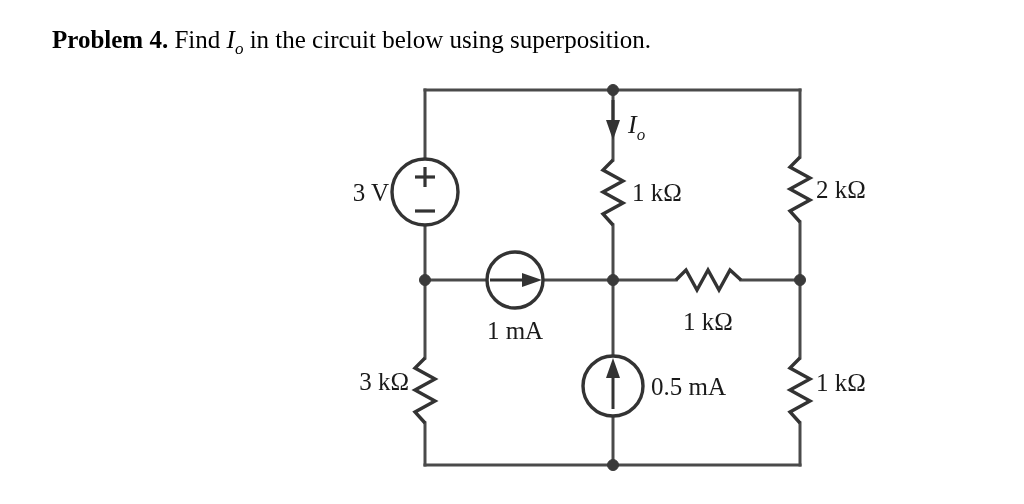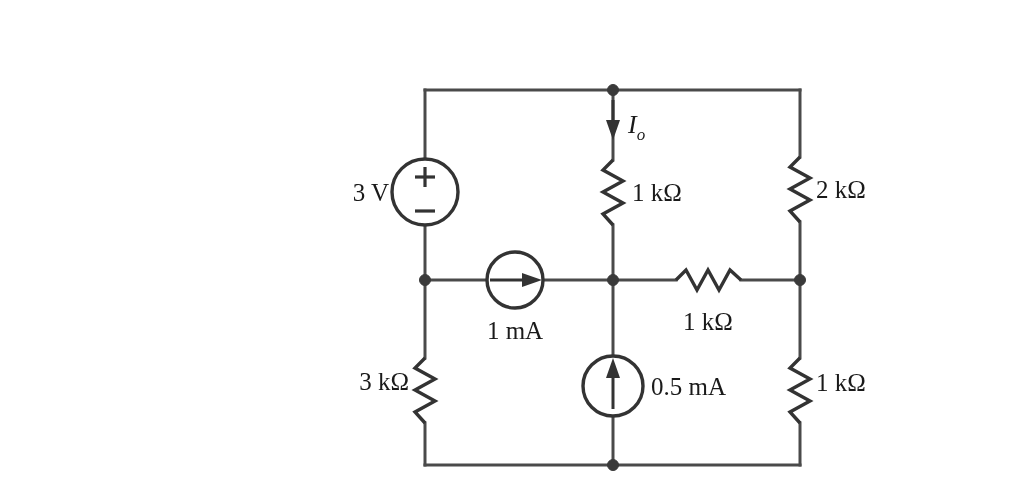--- a/index.html
+++ b/index.html
@@ -103,20 +103,23 @@
   tspan.sub {
     font-size: 17px;
     font-style: italic;
   }
 </style>
 </head>
 <body>
 
 <div id="page">
 
+  <div class="problem-header">
+    <span class="prob-label">Problem 4.</span><span class="prob-text">&nbsp;</span><span class="prob-text">Find</span><span class="prob-text">&nbsp;</span><span class="sym-i">I</span><span class="sym-sub">o</span><span class="prob-text">&nbsp;</span><span class="prob-text">in the circuit below using superposition.</span>
+  </div>
 
   <svg id="circuit" viewBox="0 0 1024 504">
 
     <g>
 
       <path class="wire" d="M 425 90 L 800 90"></path>
 
       <path class="wire" d="M 425 465 L 800 465"></path>
 
       <path class="wire" d="M 425 90 L 425 159"></path>

